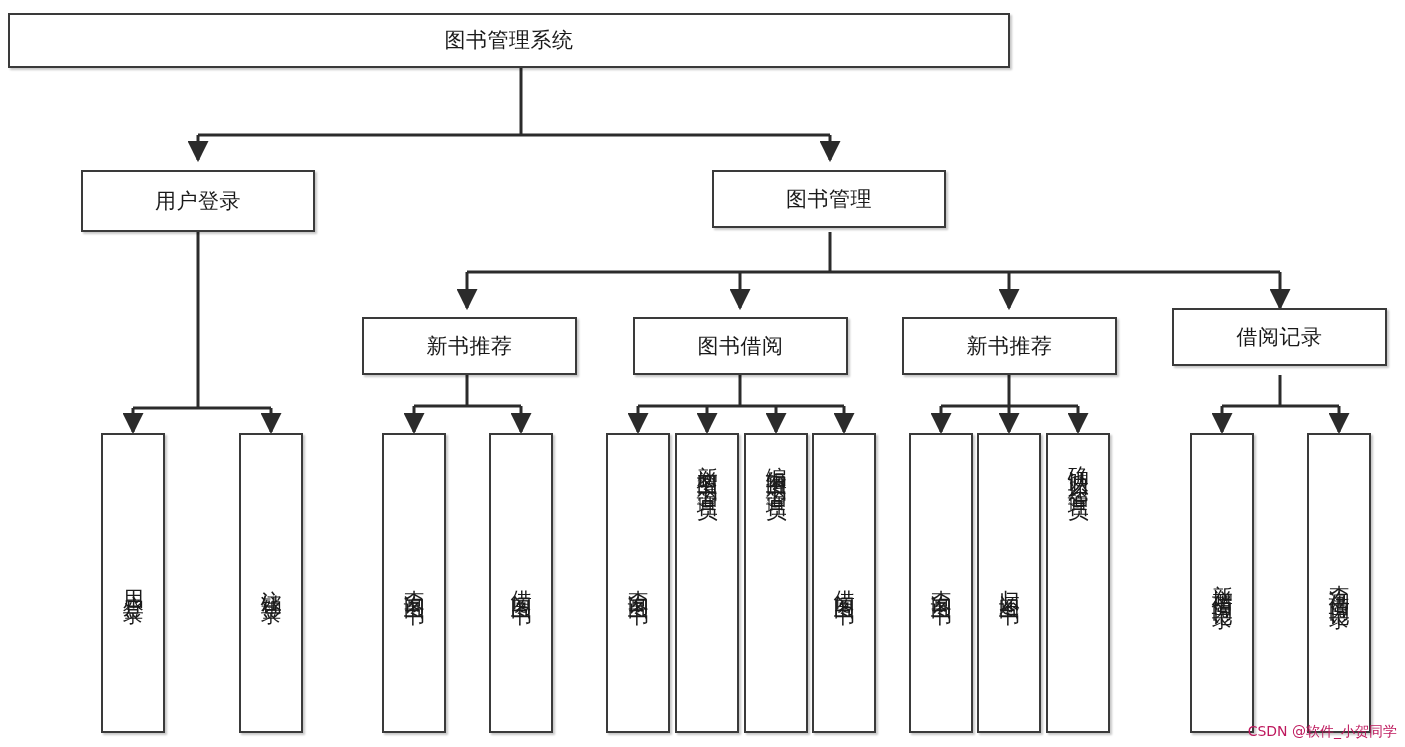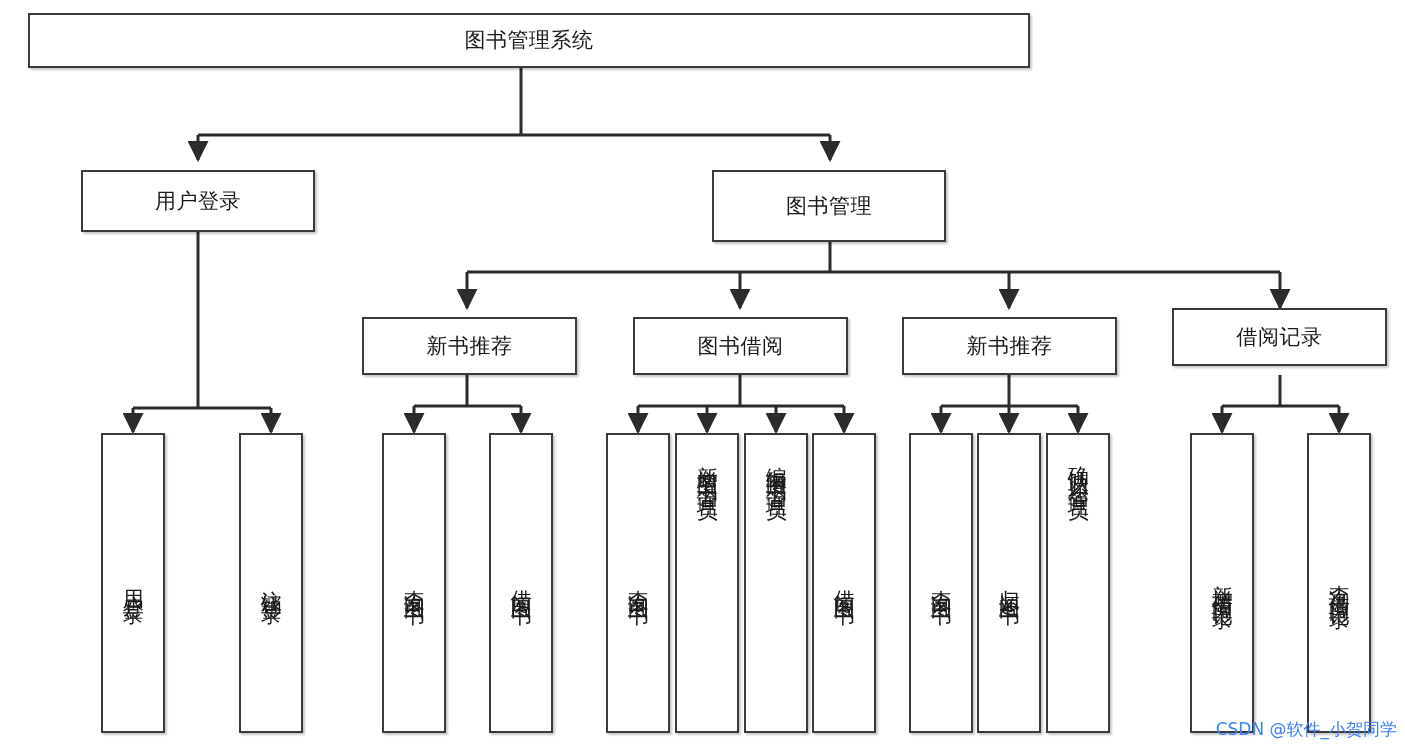--- a/index.html
+++ b/index.html
@@ -55,22 +55,22 @@
     white-space: nowrap;
   }
   .node.leaf.centered {
     align-items: center;
     padding-top: 0;
   }
   #watermark {
     position: absolute;
     right: 8px;
     bottom: 6px;
-    font-size: 17px;
-    color: #3b82f6;
+    font-size: 14px;
+    color: #be185d;
     white-space: nowrap;
     pointer-events: none;
   }
 </style>
 </head>
 <body>
 
 <div id="diagram-root">
 
   <svg class="edges" viewBox="0 0 1405 747" xmlns="http://www.w3.org/2000/svg">
@@ -116,28 +116,28 @@
       <path d="M 1009 406 L 1009 432" marker-end="url(#arrow)"></path>
       <path d="M 1078 406 L 1078 432" marker-end="url(#arrow)"></path>
 
       <path d="M 1280 375 L 1280 406"></path>
       <path d="M 1222 406 L 1339 406"></path>
       <path d="M 1222 406 L 1222 432" marker-end="url(#arrow)"></path>
       <path d="M 1339 406 L 1339 432" marker-end="url(#arrow)"></path>
     </g>
   </svg>
 
-  <div class="node" style="left:28px; top:13px; width:1002px; height:55px;">
+  <div class="node" style="left:8px; top:13px; width:1002px; height:55px;">
     <span class="label">图书管理系统</span>
   </div>
 
   <div class="node" style="left:81px; top:170px; width:234px; height:62px;">
     <span class="label">用户登录</span>
   </div>
-  <div class="node" style="left:712px; top:170px; width:234px; height:72px;">
+  <div class="node" style="left:712px; top:170px; width:234px; height:58px;">
     <span class="label">图书管理</span>
   </div>
 
   <div class="node" style="left:633px; top:317px; width:215px; height:58px;">
     <span class="label">图书借阅</span>
   </div>
   <div class="node" style="left:362px; top:317px; width:215px; height:58px;">
     <span class="label">新书推荐</span>
   </div>
   <div class="node" style="left:902px; top:317px; width:215px; height:58px;">

